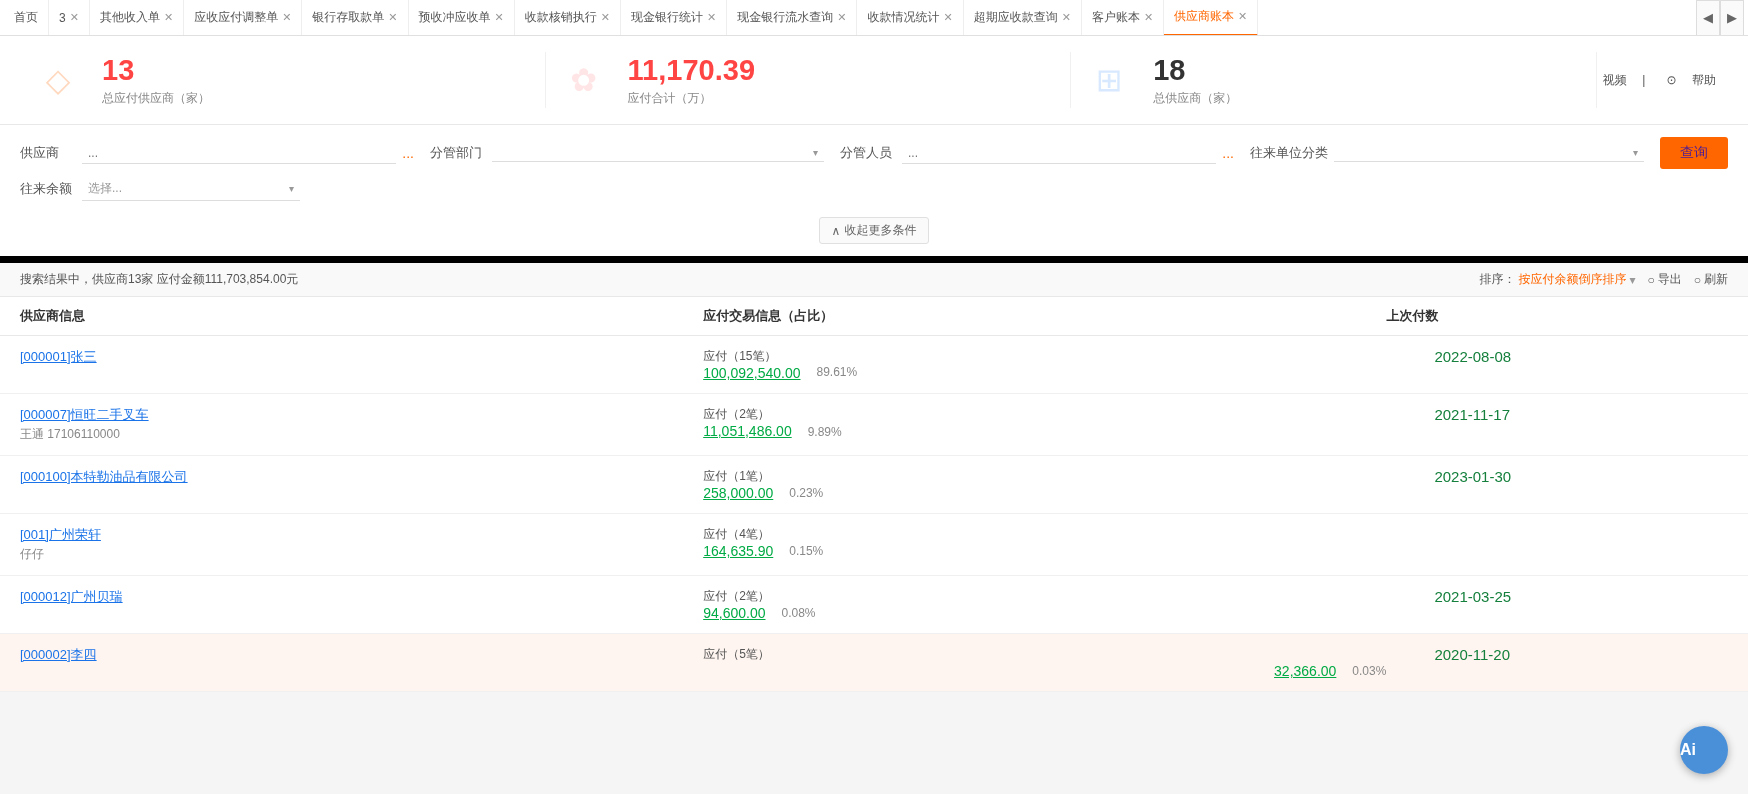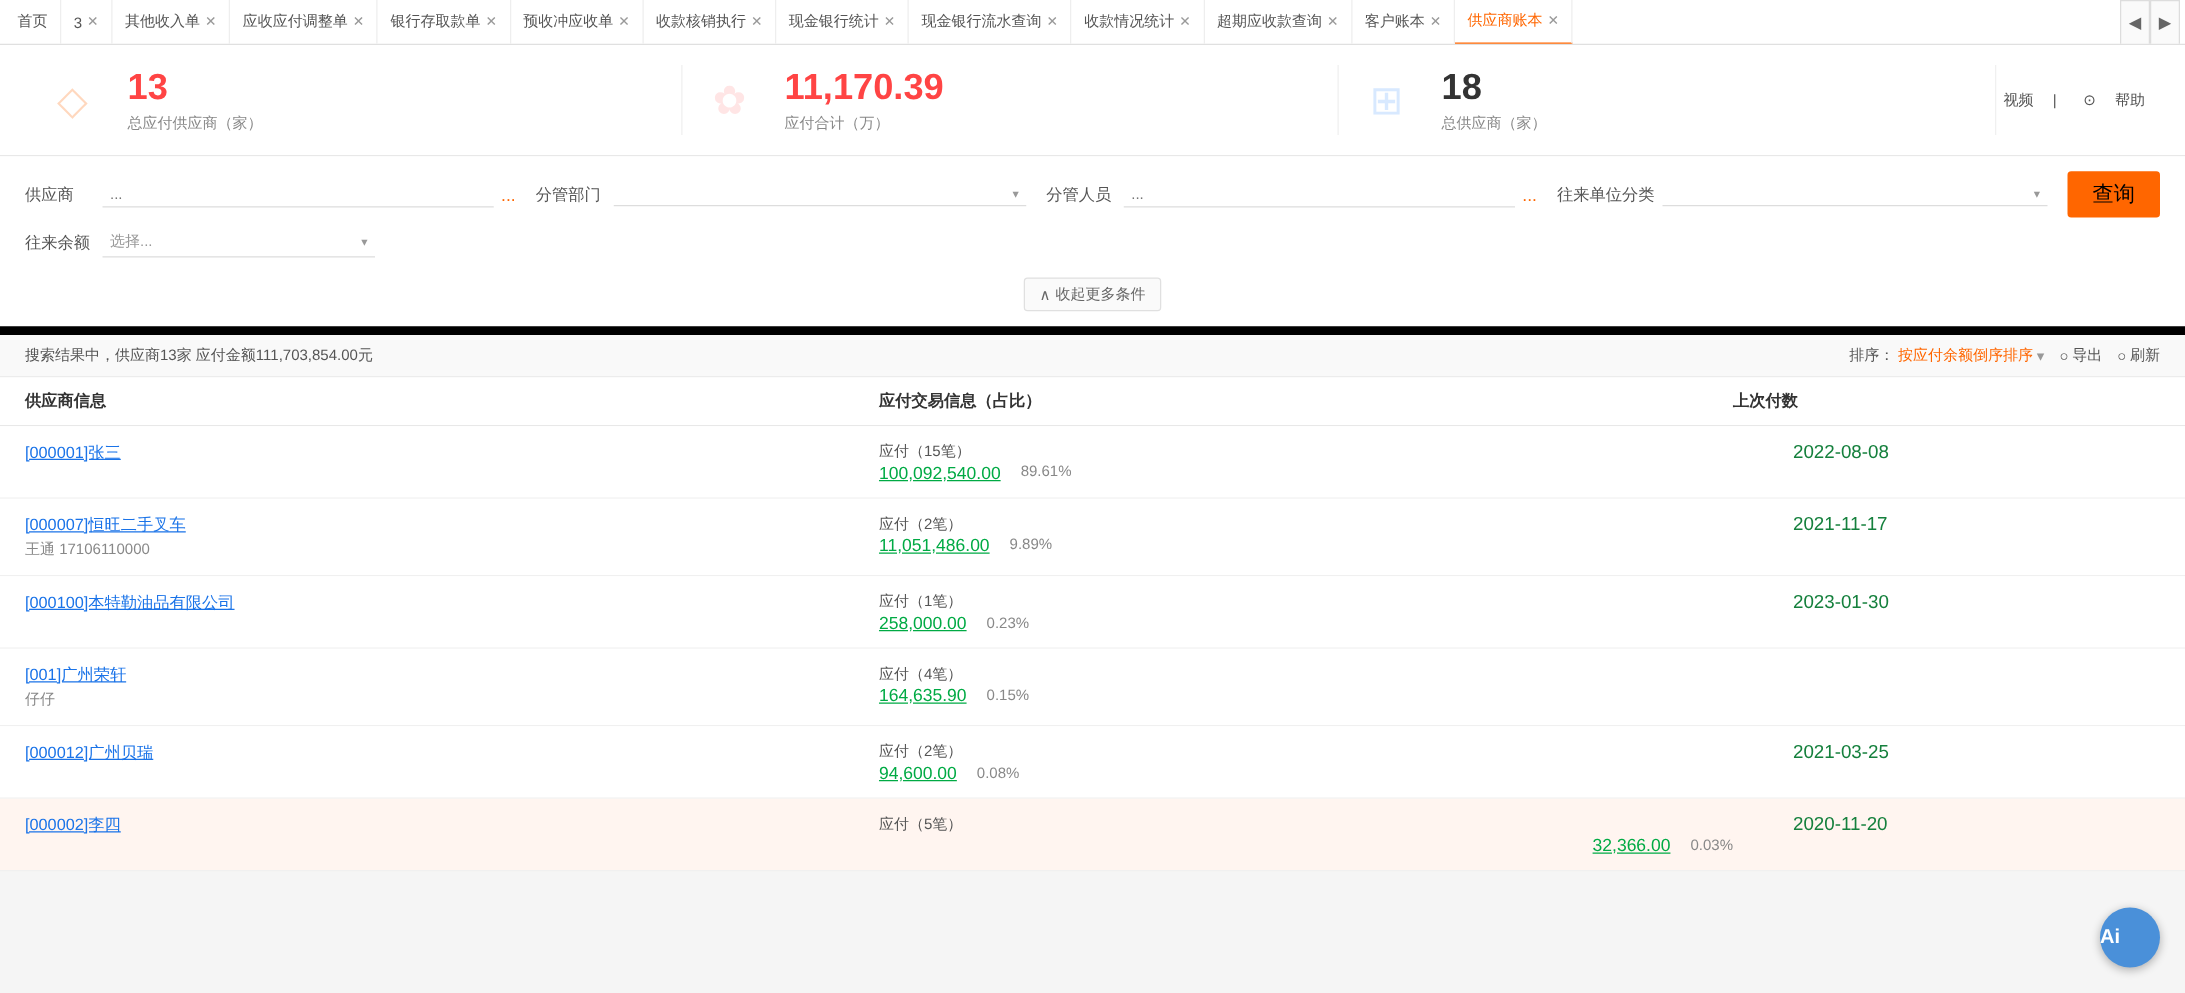--- a/index.html
+++ b/index.html
@@ -126,24 +126,24 @@
       background: transparent;
       cursor: pointer;
       display: flex;
       align-items: center;
       justify-content: space-between;
     }
     .filter-ellipsis { color: #ff6600; font-size: 14px; }
     .chevron-down { color: #999; font-size: 10px; }
     .query-btn {
       background: #ff6600;
-      color: #000000;
+      color: #4c1d95;
       border: none;
       padding: 7px 20px;
-      font-size: 17px;
+      font-size: 14px;
       border-radius: 3px;
       cursor: pointer;
       white-space: nowrap;
     }
     .collapse-btn {
       display: flex;
       align-items: center;
       justify-content: center;
       gap: 4px;
       color: #666;
@@ -392,21 +392,21 @@
     <div class="last-pay-date">2022-08-08</div>
   </div>
 
   <div class="table-row">
     <div>
       <div class="supplier-link">[000007]恒旺二手叉车</div>
       <div class="supplier-sub">王通  17106110000</div>
     </div>
     <div>
       <div class="payable-count">应付（2笔）</div>
-      <div style="display:flex;align-items:flex-start;gap:4px;">
+      <div style="display:flex;align-items:flex-end;gap:4px;">
         <div class="payable-amount">11,051,486.00</div>
         <span class="payable-percent">9.89%</span>
       </div>
     </div>
     <div class="last-pay-date">2021-11-17</div>
   </div>
 
   <div class="table-row">
     <div>
       <div class="supplier-link">[000100]本特勒油品有限公司</div>

